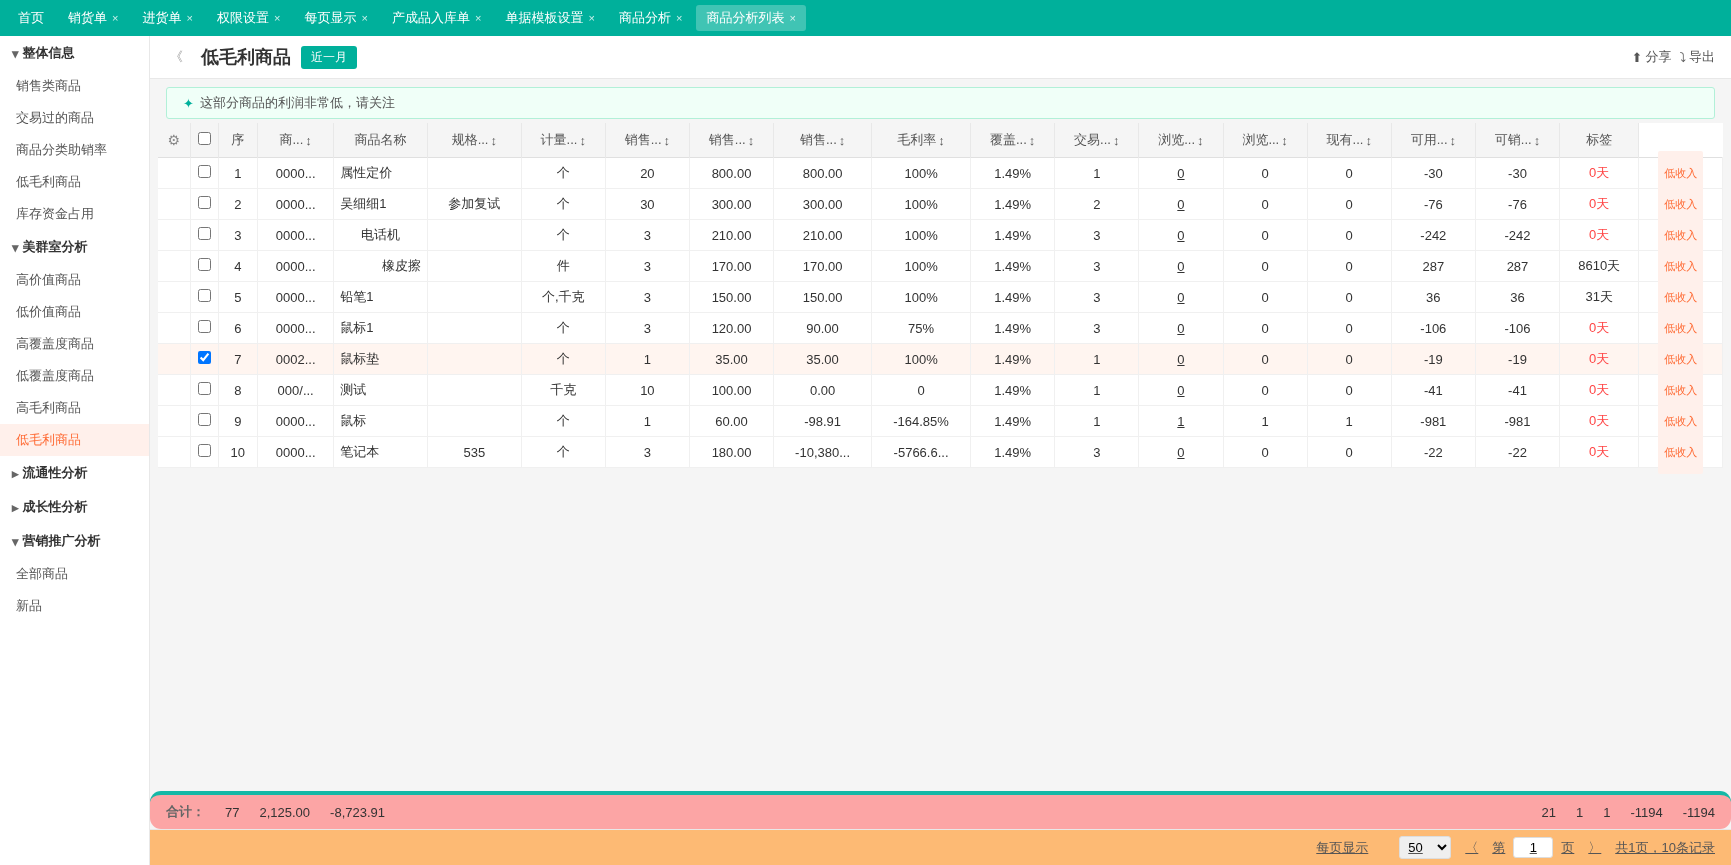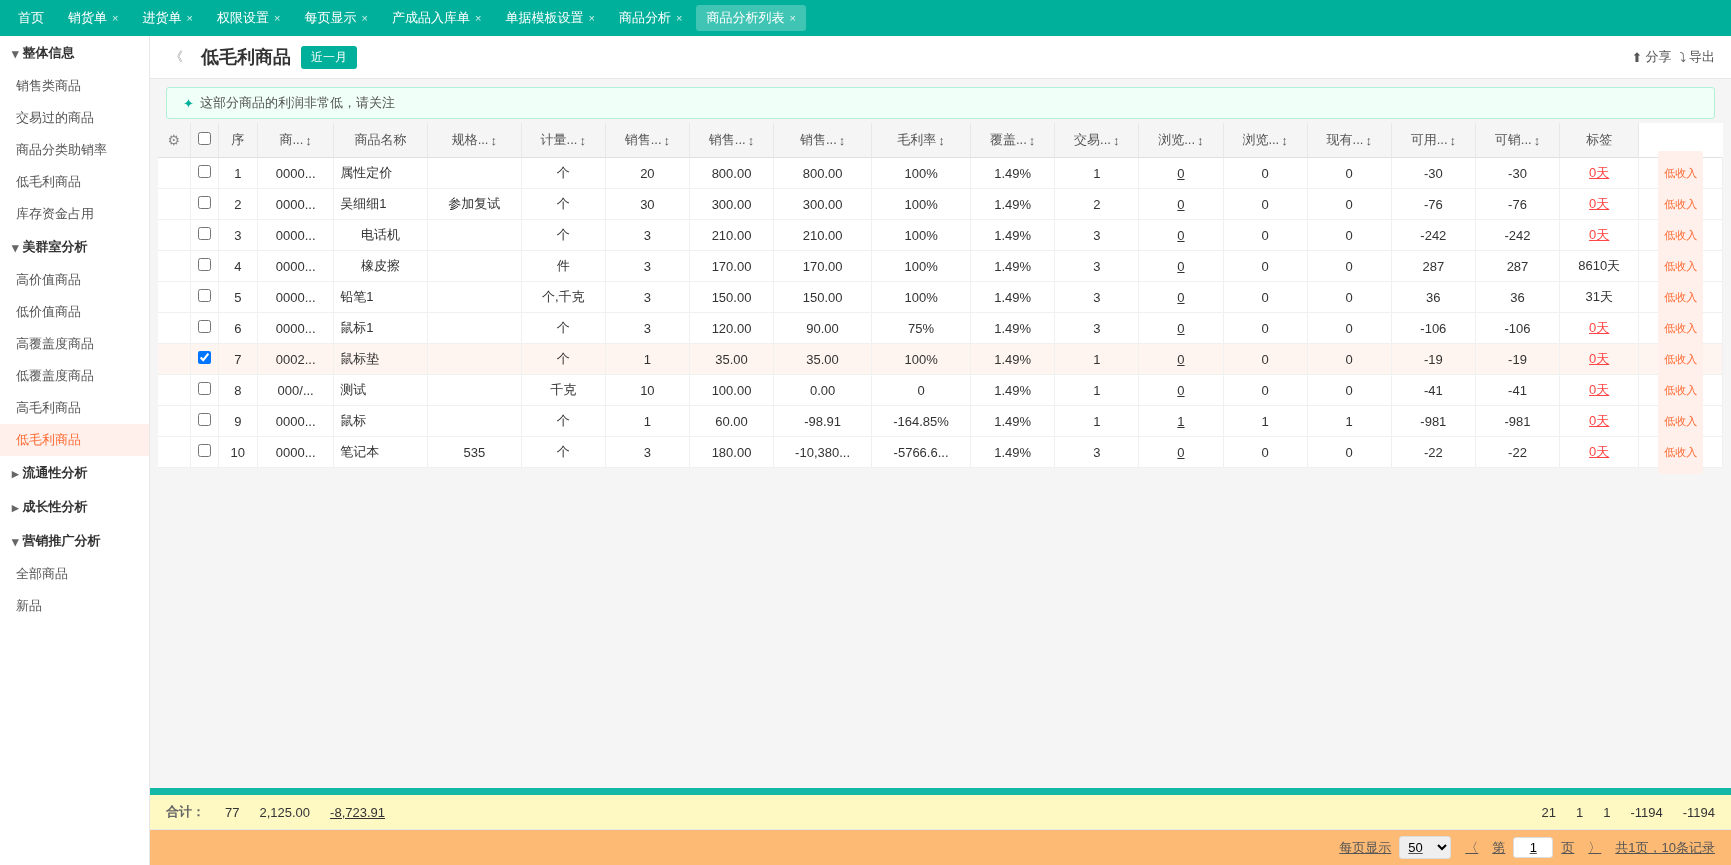--- a/index.html
+++ b/index.html
@@ -186,31 +186,32 @@
       color: #ff6b35;
       padding: 16px 6px;
       border-radius: 2px;
       font-size: 11px;
     }
     .link-underline {
       text-decoration: underline;
       cursor: pointer;
       color: #333;
     }
-    .red-text { color: #ff4444; text-decoration: underline; }
+    .red-text { color: #ff4444; }
 
     
     .table-footer {
-      background: #fef9c3;
-      border-top: 7px solid #14b8a6;
+      background: #fca5a5;
+      border-top: 4px solid #14b8a6;
       padding: 8px 16px;
       display: flex;
       align-items: center;
       gap: 20px;
       font-size: 13px;
+      border-radius: 11px;
     }
     .footer-label { color: #666; font-weight: bold; }
     .footer-val { color: #333; }
 
     
     .pagination-bar {
       display: flex;
       align-items: center;
       justify-content: flex-end;
       padding: 6px 16px;
@@ -218,20 +219,21 @@
       border-top: 1px solid #e8e8e8;
       gap: 8px;
       font-size: 13px;
       color: #555;
       text-decoration: underline;
     }
     .pagination-bar select {
       border: 1px solid #ddd;
       padding: 2px 4px;
       border-radius: 3px;
+      margin-left: 23px;
     }
     .pagination-bar .page-btn {
       cursor: pointer;
       padding: 2px 6px;
       color: #555;
     }
     .page-input {
       border: 1px solid #ddd;
       width: 40px;
       text-align: center;
@@ -477,21 +479,21 @@
       <td>-242</td>
       <td>-242</td>
       <td class="red-text">0天</td>
       <td><span class="tag-badge">低收入</span></td>
     </tr>
             <tr>
       <td></td>
       <td><input type="checkbox" style=""></td>
       <td>4</td>
       <td>0000...</td>
-      <td style="text-align:center;">橡皮擦</td>
+      <td style="text-align:right;">橡皮擦</td>
       <td></td>
       <td>件</td>
       <td>3</td>
       <td>170.00</td>
       <td>170.00</td>
       <td>100%</td>
       <td>1.49%</td>
       <td>3</td>
       <td><span class="link-underline">0</span></td>
       <td>0</td>

